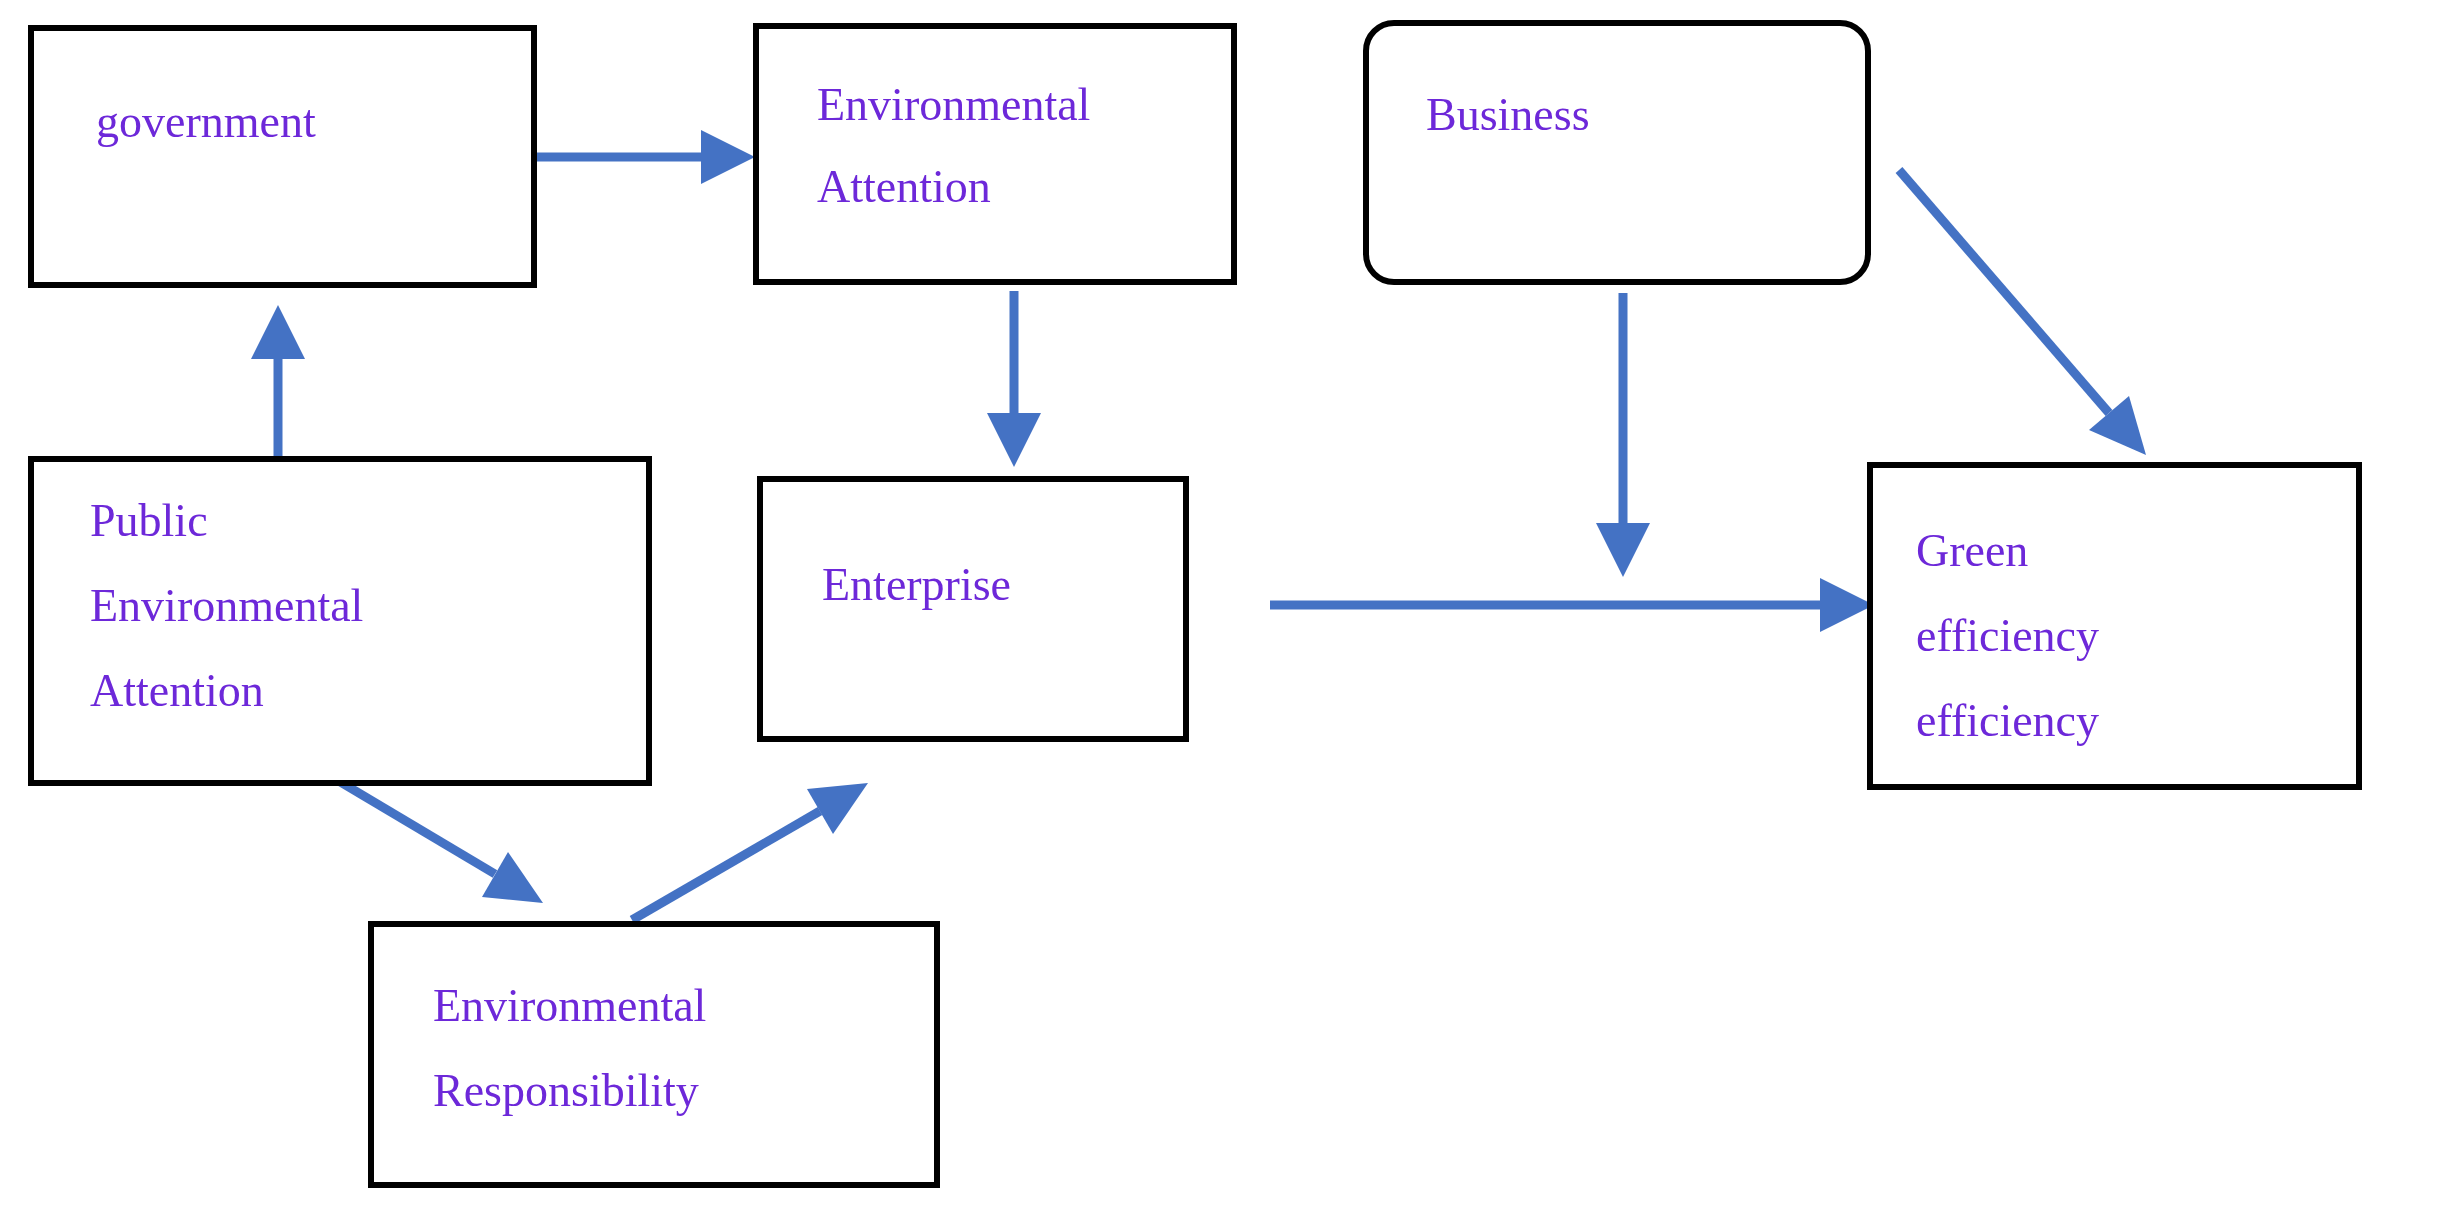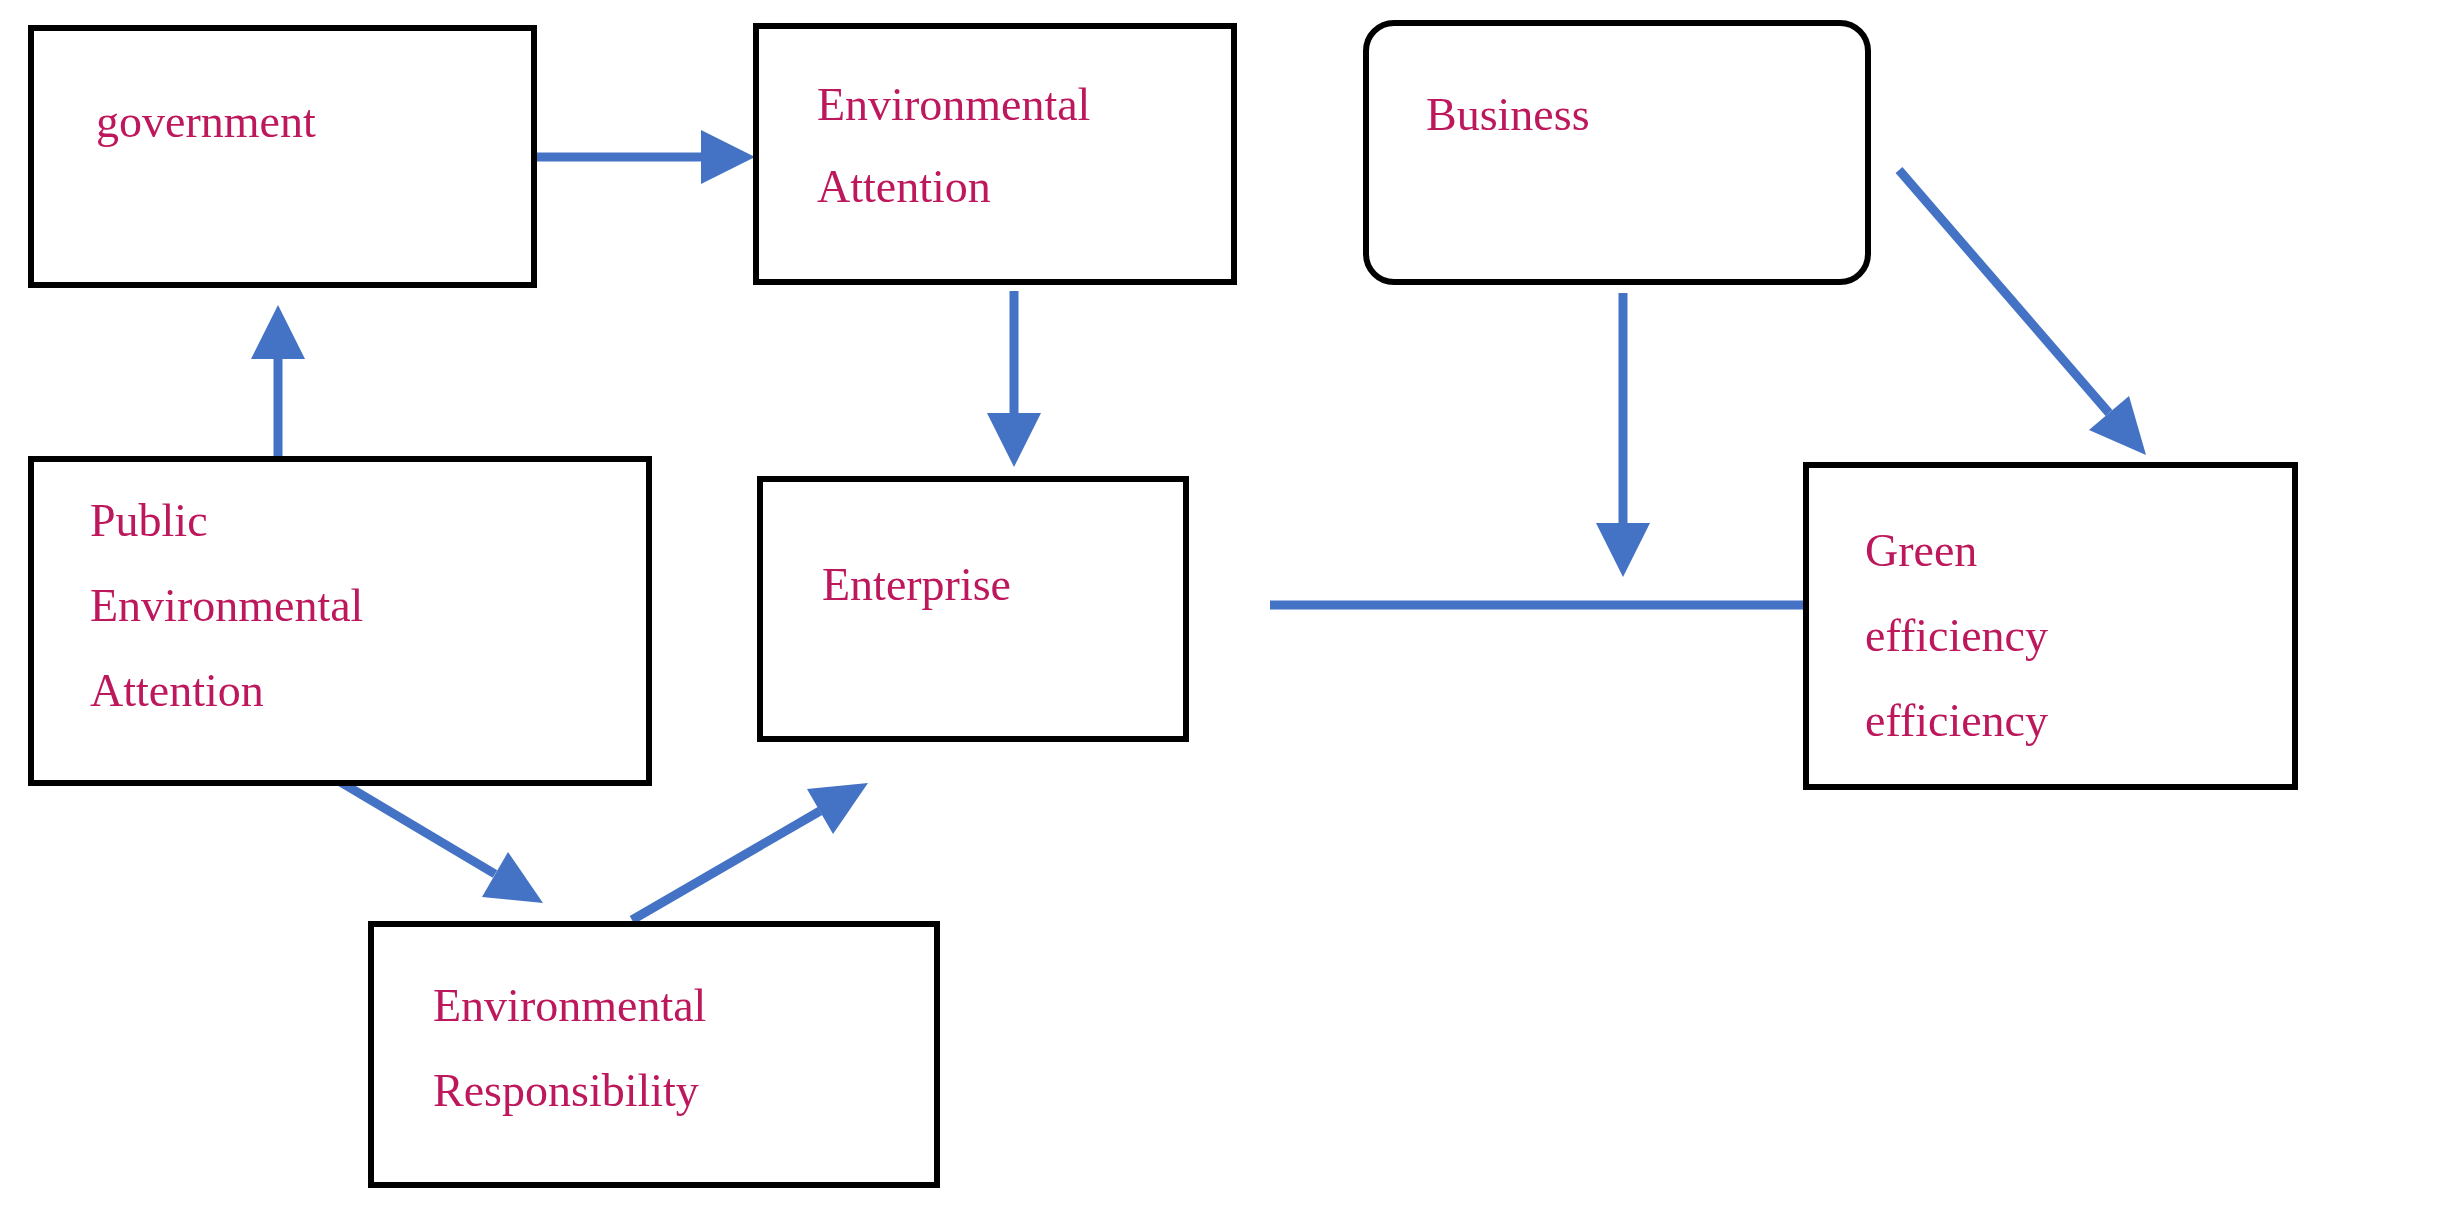--- a/index.html
+++ b/index.html
@@ -9,33 +9,33 @@
     height:1217px;
     background:#ffffff;
     overflow:hidden;
     font-family:"Liberation Serif","DejaVu Serif",serif;
   }
   .node{
     position:absolute;
     box-sizing:border-box;
     border:6px solid #000000;
     background:#ffffff;
-    color:#be185d;
+    color:#6d28d9;
     font-size:46px;
     line-height:85px;
     white-space:nowrap;
   }
   .node .line{display:block;}
   
   .n-government{left:28px;top:25px;width:509px;height:263px;padding:48px 0 0 62px;}
   .n-env-regulation{left:753px;top:23px;width:484px;height:262px;padding:35px 0 0 58px;line-height:82px;}
   .n-business-env{left:1363px;top:20px;width:508px;height:265px;padding:46px 0 0 57px;border-radius:31px;}
   .n-public-env-attention{left:28px;top:456px;width:624px;height:330px;padding:16px 0 0 56px;}
   .n-enterprise{left:757px;top:476px;width:432px;height:266px;padding:60px 0 0 59px;}
-  .n-green-invest{left:1803px;top:462px;width:495px;height:328px;padding:40px 0 0 56px;}
+  .n-green-invest{left:1867px;top:462px;width:495px;height:328px;padding:40px 0 0 43px;}
   .n-env-responsibility{left:368px;top:921px;width:572px;height:267px;padding:36px 0 0 59px;}
   .edges{
     position:absolute;
     left:0;top:0;width:2447px;height:1217px;
     pointer-events:none;
   }
 </style>
 </head>
 <body>
 

